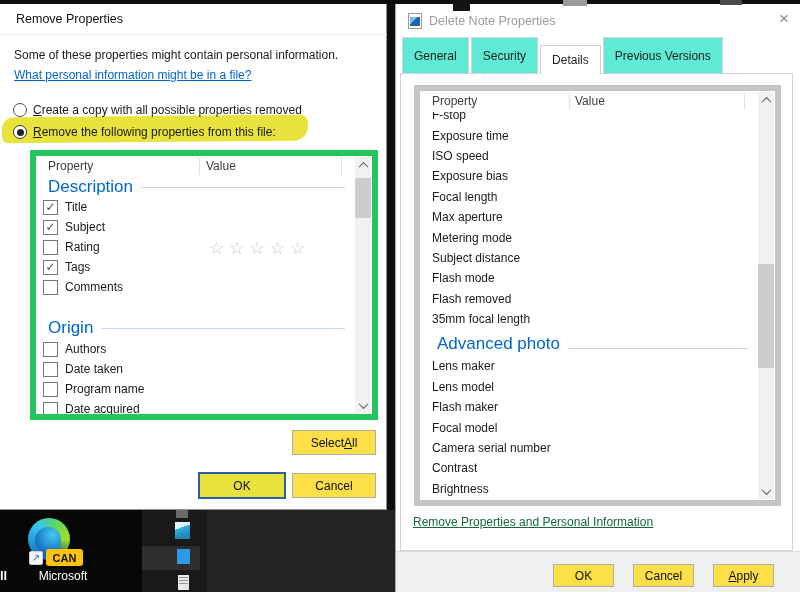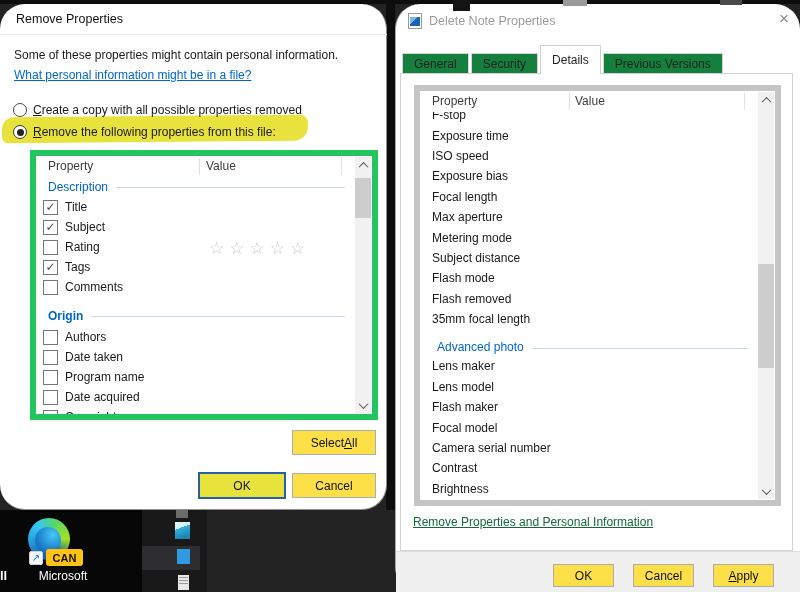--- a/index.html
+++ b/index.html
@@ -1,20 +1,20 @@
 <!DOCTYPE html>
 <html><head>
 <meta charset="utf-8">
 <style>
   html,body{margin:0;padding:0;background:#000;}
   #screen{position:relative;width:800px;height:592px;overflow:hidden;
           background:#232323;font-family:"Liberation Sans","DejaVu Sans",sans-serif;
           font-size:12px;color:#1a1a1a;-webkit-font-smoothing:antialiased;}
   .abs{position:absolute;}
-  .dlg{position:absolute;background:#fff;border-radius:25px;}
+  .dlg{position:absolute;background:#fff;}
   u{text-decoration:underline;}
 
   
   .btn{position:absolute;display:flex;align-items:center;justify-content:center;
        background:#fde047;border:1px solid #adadad;font-size:12px;color:#111;box-sizing:border-box;}
   .btn-ok-hl{background:#e8e33c;border:2px solid #2a5fa6;}
   .listbox{position:absolute;background:#fff;border:6px solid #22c55e;box-sizing:border-box;overflow:hidden;}
   .lb-head{position:absolute;top:0;left:0;right:0;height:21px;background:#fff;z-index:4;}
   .lb-head .col{position:absolute;top:3px;color:#3c3c3c;}
   .col-div{position:absolute;top:2px;height:17px;width:1px;background:#e0e0e0;}
@@ -26,33 +26,33 @@
   .chev.dn{transform:rotate(225deg) translate(1px,1px);}
   .sb-thumb{position:absolute;left:0;width:16px;background:#cdcdcd;}
 
   
   #left-rows{position:absolute;left:0;top:21px;right:17px;z-index:1;}
   .lrow{height:20px;display:flex;align-items:center;padding-left:7px;position:relative;}
   .cbx{width:13px;height:13px;border:1px solid #767676;background:#fff;margin-right:7px;
        display:flex;align-items:center;justify-content:center;flex:0 0 auto;}
   .cbx .tick{font-size:12px;line-height:1;color:#3b4a5a;font-weight:bold;margin-top:-1px;}
   .lsec{height:20px;display:flex;align-items:center;padding-left:12px;}
-  .lsec.gap{margin-top:8px;height:22px;font-weight:bold;}
-  .sec-label{color:#0066cc;font-size:12px;margin-right:8px;white-space:nowrap;}
+  .lsec.gap{margin-top:20px;height:22px;}
+  .sec-label{color:#0066cc;font-size:17px;margin-right:8px;white-space:nowrap;}
   .sec-line{flex:1 1 auto;height:1px;background:#c9d7ea;margin-right:10px;}
   .stars{position:absolute;left:173px;top:1px;font-size:17px;color:#c9c9c9;letter-spacing:5px;}
 
   
   #right-rows{position:absolute;left:0;top:14px;right:17px;z-index:1;}
   .rrow{height:20.4px;display:flex;align-items:center;padding-left:12px;color:#1a1a1a;}
   .rsec{height:25px;display:flex;align-items:flex-end;padding-left:17px;padding-bottom:2px;}
 
   
   #tabs{position:absolute;left:6px;top:41px;height:28px;display:flex;align-items:flex-end;z-index:3;}
-  .tab{height:20px;display:flex;align-items:center;padding:0 11px;background:#15803d;
+  .tab{height:36px;display:flex;align-items:center;padding:0 11px;background:#5eead4;
        border:1px solid #d5d5d5;border-bottom:none;margin-right:2px;color:#222;box-sizing:border-box;}
   .tab.active{height:29px;background:#fff;margin-bottom:-1px;z-index:2;border-color:#cfcfcf;}
 
   
   .marker{position:absolute;background:#e8e33c;z-index:0;}
 
   
   .link{color:#0066cc;text-decoration:underline;}
   .edge-logo{position:absolute;width:42px;height:42px;border-radius:50%;
      background:conic-gradient(from 150deg at 50% 50%,

